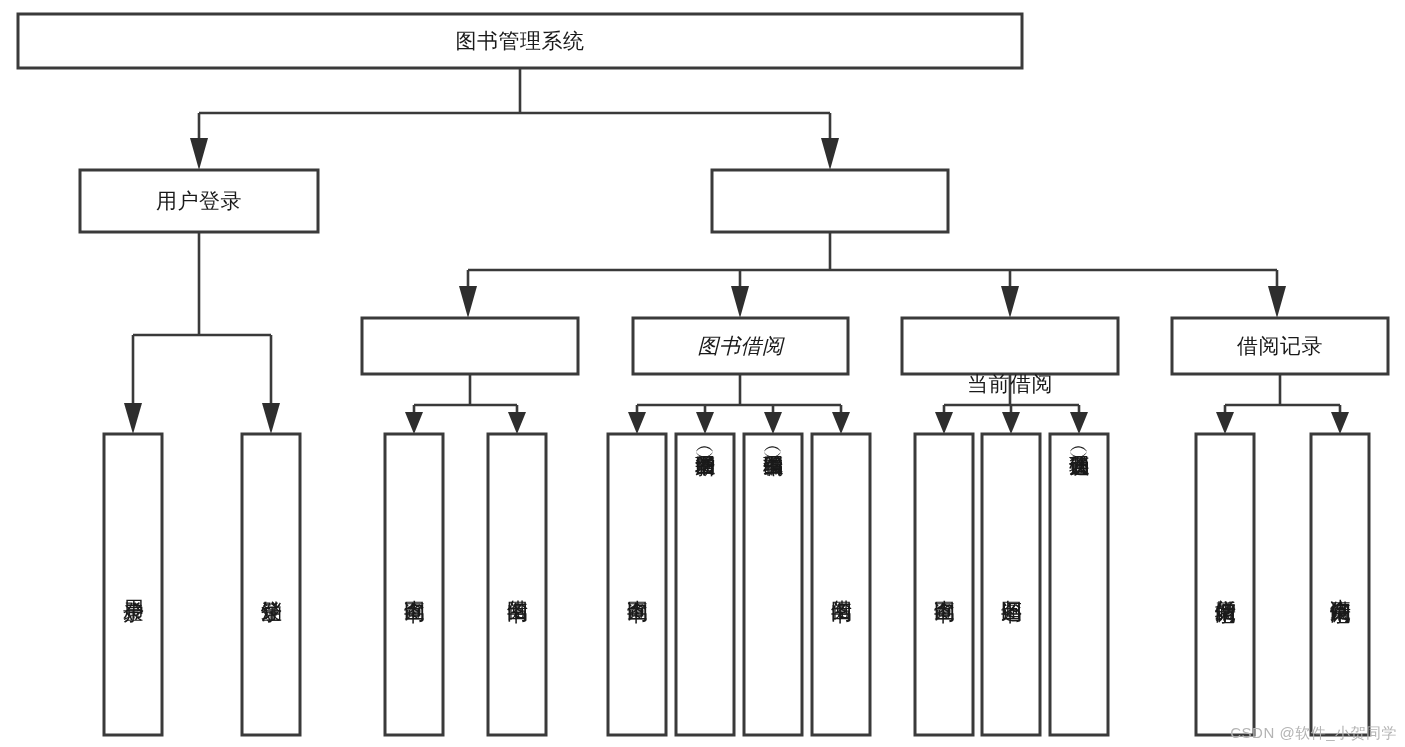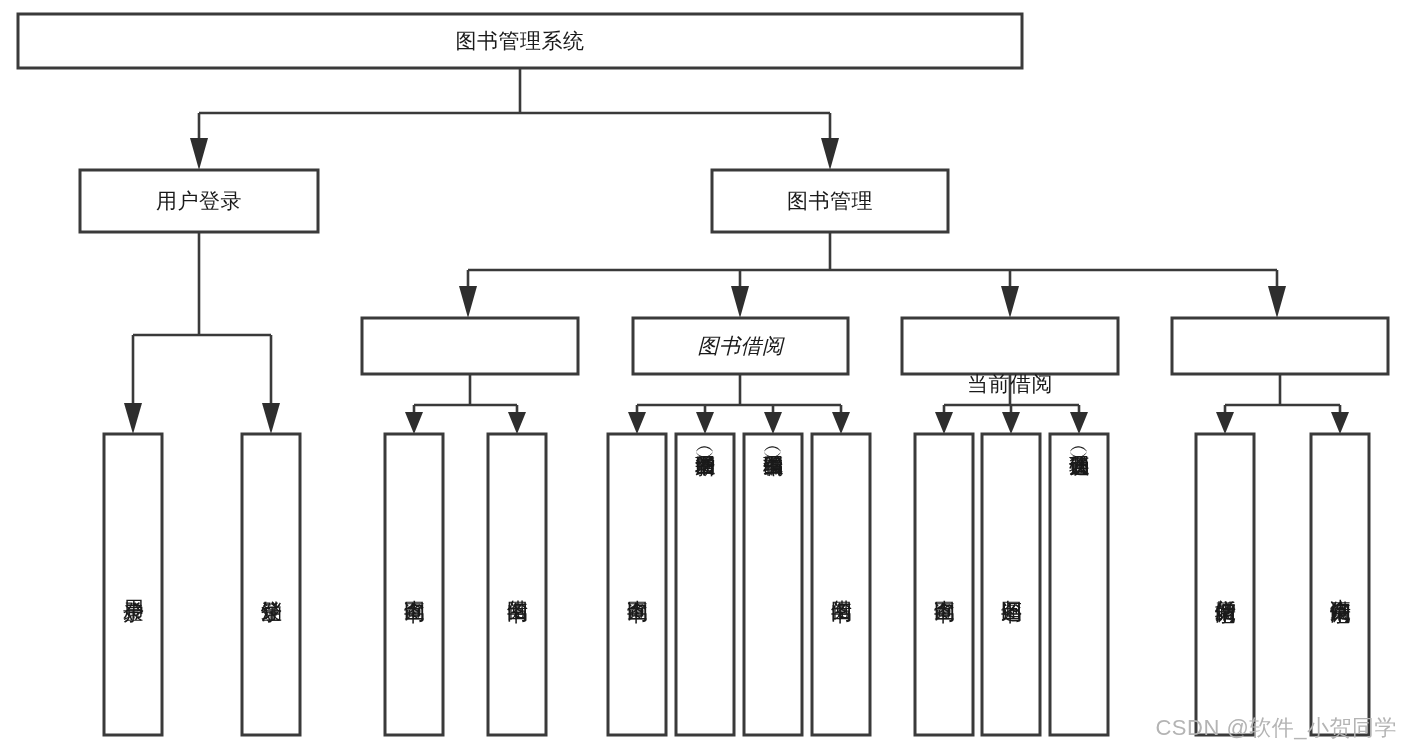--- a/index.html
+++ b/index.html
@@ -68,21 +68,21 @@
     pointer-events: none;
   }
   .node-label-v.tight {
     letter-spacing: 0px;
     font-size: 20px;
   }
   .watermark {
     position: absolute;
     right: 8px;
     bottom: 4px;
-    font-size: 22px;
+    font-size: 15px;
     color: #b4b4b4;
     letter-spacing: 0.5px;
     white-space: nowrap;
     pointer-events: none;
   }
 </style>
 </head>
 <body>
 
 <div id="diagram-root">
@@ -191,24 +191,24 @@
     <rect class="node-box" x="1050" y="434" width="58" height="301"></rect>
 
     <rect class="node-box" x="1196" y="434" width="58" height="301"></rect>
     <rect class="node-box" x="1311" y="434" width="58" height="301"></rect>
 
   </svg>
 
   <div class="node-label-h" style="left:18px; top:14px; width:1004px; height:54px;text-align:center;">图书管理系统</div>
 
   <div class="node-label-h" style="left:80px; top:170px; width:238px; height:62px;">用户登录</div>
-  <div class="node-label-h" style="left:712px; top:170px; width:236px; height:62px;">图书管理</div>
 
   <div class="node-label-h" style="left:633px; top:318px; width:215px; height:56px;font-style:italic;">图书借阅</div>
   <div class="node-label-h" style="left:902px; top:318px; width:216px; height:56px;margin-top:38px;">当前借阅</div>
+  <div class="node-label-h" style="left:1172px; top:318px; width:216px; height:56px;">借阅记录</div>
 
   <div class="node-label-v" style="left:104px; top:434px; width:58px; height:301px;">用户登录</div>
   <div class="node-label-v" style="left:242px; top:434px; width:58px; height:301px;">注销登录</div>
 
   <div class="node-label-v" style="left:385px; top:434px; width:58px; height:301px;">查询图书</div>
   <div class="node-label-v" style="left:488px; top:434px; width:58px; height:301px;">借阅图书</div>
 
   <div class="node-label-v" style="left:608px; top:434px; width:58px; height:301px;">查询图书</div>
   <div class="node-label-v tight" style="left:676px; top:440px; width:58px; height:295px; justify-content:flex-start;">新增图书（管理员）</div>
   <div class="node-label-v tight" style="left:744px; top:440px; width:58px; height:295px; justify-content:flex-start;">编辑图书（管理员）</div>

